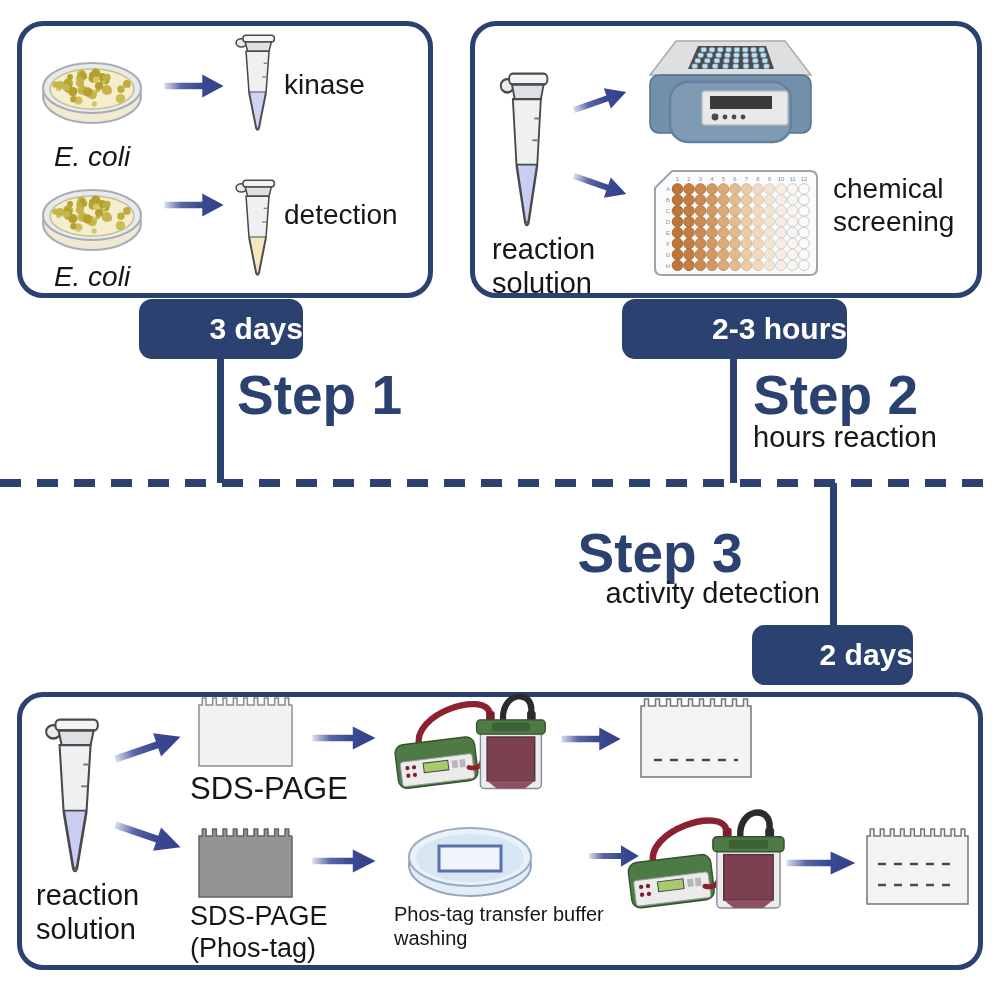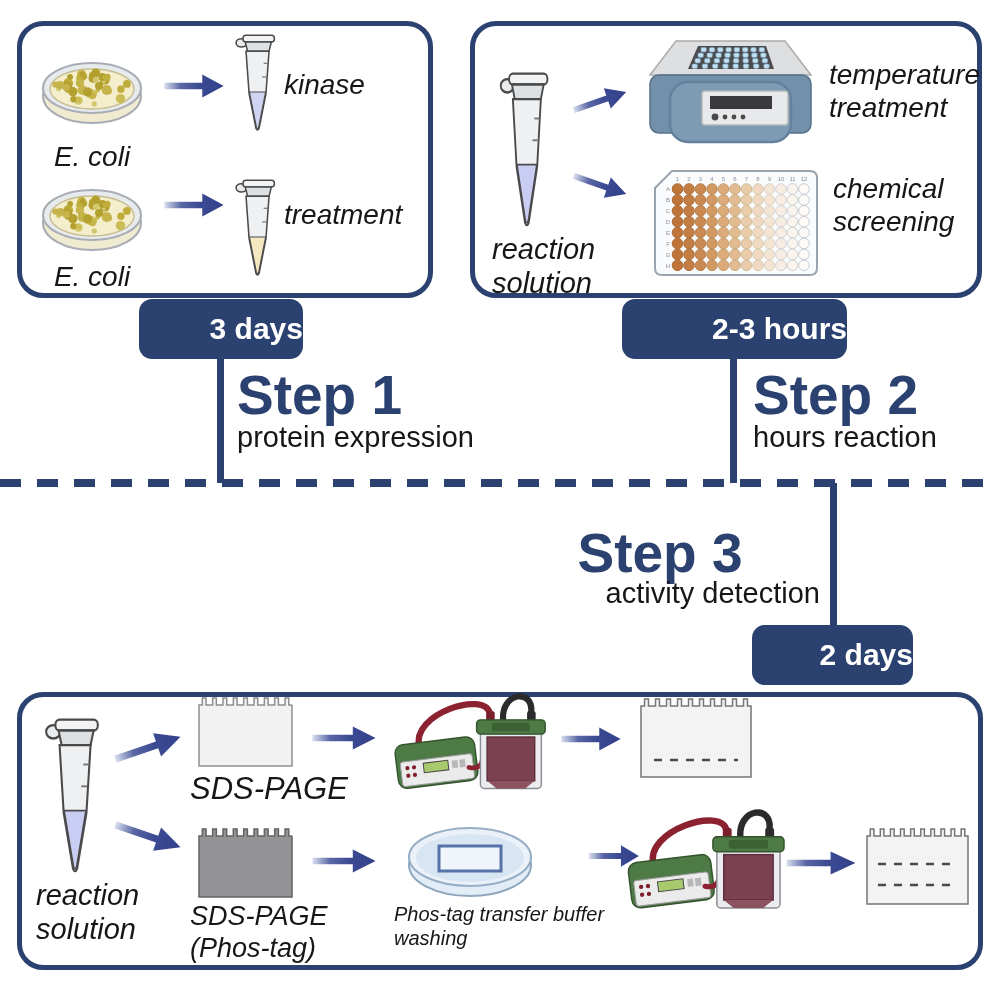--- a/index.html
+++ b/index.html
@@ -24,21 +24,21 @@
 
   .step-title { position:absolute; color:var(--navy); font-weight:bold; font-size:55px; white-space:nowrap; }
   #step1-title { left:237px; top:363px; }
   #step2-title { left:753px; top:363px; }
   #step3-title { left:500px; top:521px; width:320px; text-align:center; }
   .step-sub { position:absolute; font-size:29px; color:var(--text); white-space:nowrap; }
   #step1-sub { left:237px; top:421px; }
   #step2-sub { left:753px; top:421px; }
   #step3-sub { left:500px; top:577px; width:320px; text-align:right; }
 
-  .lbl { position:absolute; font-size:28px; line-height:1.18; color:var(--text);font-style:italic; }
+  .lbl { position:absolute; font-size:28px; line-height:1.18; color:var(--text); }
   .nowrap { white-space:nowrap; }
   .ital { font-style:italic; }
   .ctr { text-align:center; }
 
   .art { position:absolute; overflow:visible; }
   #divider { position:absolute; left:0; top:475px; width:996px; height:16px; }
 </style>
 </head>
 <body>
 
@@ -217,40 +217,39 @@
         <use href="#dish-sym"></use>
       </svg>
     <div class="lbl ital ctr" style="left:8px;top:234px;width:124px">E. coli</div>
 
     <svg class="art" style="left:141px;top:165px" width="62" height="28" viewBox="0 0 90 34" preserveAspectRatio="none">
         <use href="#arrow-sym"></use>
       </svg>
     <svg class="art" style="left:211px;top:152px;--liq:var(--substrate-liquid)" width="46" height="100" viewBox="0 0 60 132" preserveAspectRatio="none">
         <use href="#tube-sym"></use>
       </svg>
-    <div class="lbl nowrap" style="left:262px;top:172px">treatment</div>
+    <div class="lbl nowrap" style="left:262px;top:172px">detection</div>
   </div>
 
   <div class="panel" id="panel2">
     <svg class="art" style="left:22px;top:44px;--liq:var(--reaction-liquid)" width="56" height="160" viewBox="0 0 60 132" preserveAspectRatio="none">
         <use href="#tube-sym"></use>
       </svg>
     <div class="lbl" style="left:17px;top:206px;width:140px;font-size:29px">reaction solution</div>
 
     <svg class="art" style="left:96px;top:62px;transform:rotate(-19deg)" width="58" height="26" viewBox="0 0 90 34" preserveAspectRatio="none">
         <use href="#arrow-sym"></use>
       </svg>
     <svg class="art" style="left:96px;top:146px;transform:rotate(19deg)" width="58" height="26" viewBox="0 0 90 34" preserveAspectRatio="none">
         <use href="#arrow-sym"></use>
       </svg>
 
     <svg class="art" style="left:173px;top:9px" width="165" height="104" viewBox="0 0 165 104">
         <use href="#heatblock-sym"></use>
       </svg>
-    <div class="lbl" style="left:354px;top:32px;width:160px">temperature treatment</div>
 
     <svg class="art" id="wellplate-svg" style="left:177px;top:142px" width="168" height="110" viewBox="0 0 168 110">
       <path d="M20,3 L158,3 Q165,3 165,10 L165,100 Q165,107 158,107 L10,107 Q3,107 3,100 L3,20 Z" fill="#fafbfc" stroke="#9aa4ae" stroke-width="2"></path>
       <g id="wells-g">
           <text x="25.5" y="13" font-size="6" fill="#8a8f96" text-anchor="middle" font-family="Liberation Sans, sans-serif">1</text>
           <text x="37" y="13" font-size="6" fill="#8a8f96" text-anchor="middle" font-family="Liberation Sans, sans-serif">2</text>
           <text x="48.5" y="13" font-size="6" fill="#8a8f96" text-anchor="middle" font-family="Liberation Sans, sans-serif">3</text>
           <text x="60" y="13" font-size="6" fill="#8a8f96" text-anchor="middle" font-family="Liberation Sans, sans-serif">4</text>
           <text x="71.5" y="13" font-size="6" fill="#8a8f96" text-anchor="middle" font-family="Liberation Sans, sans-serif">5</text>
           <text x="83" y="13" font-size="6" fill="#8a8f96" text-anchor="middle" font-family="Liberation Sans, sans-serif">6</text>
@@ -377,21 +376,20 @@
     </div>
   <div class="badge" id="badge3">
       <span>2 days</span>
     </div>
 
   <div class="connector" id="conn1"></div>
   <div class="connector" id="conn2"></div>
   <div class="connector" id="conn3"></div>
 
   <div class="step-title" id="step1-title">Step 1</div>
-  <div class="step-sub" id="step1-sub">protein expression</div>
   <div class="step-title" id="step2-title">Step 2</div>
   <div class="step-sub" id="step2-sub">hours reaction</div>
   <div class="step-title" id="step3-title">Step 3</div>
   <div class="step-sub" id="step3-sub">activity detection</div>
 
   <svg id="divider">
     <line x1="0" y1="8" x2="996" y2="8" stroke="var(--navy)" stroke-width="8" stroke-dasharray="21 16"></line>
   </svg>
 
   <div class="panel" id="panel3">

